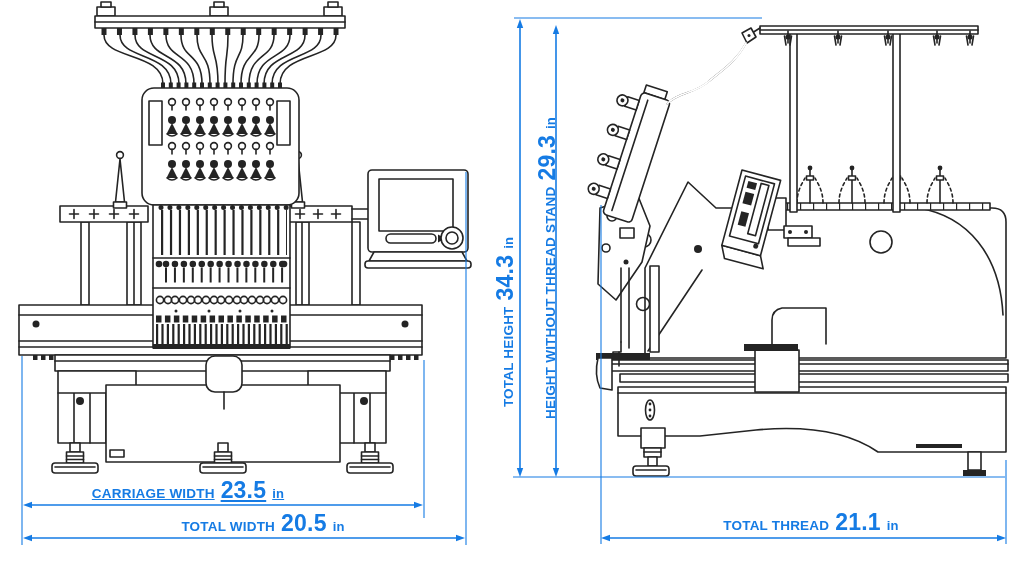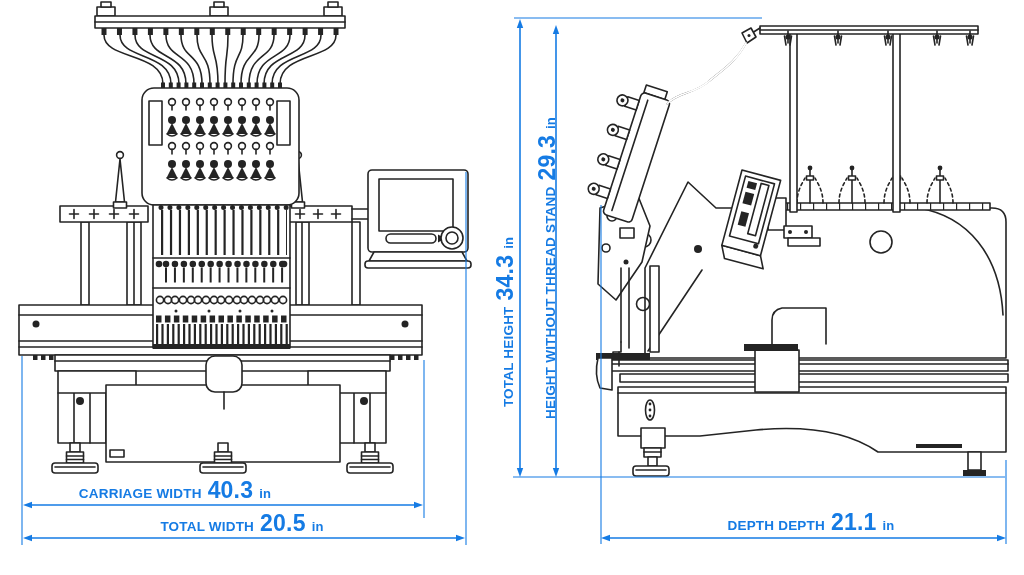--- a/index.html
+++ b/index.html
@@ -379,43 +379,43 @@
     <polygon class="blf" points="556,25 552.8,34 559.2,34"></polygon>
         <polygon class="blf" points="556,477 552.8,468 559.2,468"></polygon>
 
     <path class="blt" d="M601,205 V544 M1006,460 V544"></path>
     <path class="bl" d="M610,538 H997"></path>
     <polygon class="blf" points="601,538 610,534.7 610,541.3"></polygon>
         <polygon class="blf" points="1006,538 997,534.7 997,541.3"></polygon>
   </g>
 </svg>
 
-<div class="dim" style="left:10px; top:479px; width:330px;">
+<div class="dim" style="left:23px; top:479px; width:330px;text-decoration:underline;">
   <span class="lab">CARRIAGE WIDTH</span>
-  <span class="val">40.3</span>
+  <span class="val">23.5</span>
   <span class="unit">in</span>
 </div>
 
-<div class="dim" style="left:23px; top:512px; width:438px;">
+<div class="dim" style="left:23px; top:512px; width:438px;padding-left:21px;">
   <span class="lab">TOTAL WIDTH</span>
   <span class="val">20.5</span>
   <span class="unit">in</span>
 </div>
 
 <div class="dim dim-v" style="left:505px; top:322px;">
   <span class="lab">TOTAL HEIGHT</span>
   <span class="val">34.3</span>
   <span class="unit">in</span>
 </div>
 
 <div class="dim dim-v" style="left:547px; top:268px;">
   <span class="lab">HEIGHT WITHOUT THREAD STAND</span>
   <span class="val">29.3</span>
   <span class="unit">in</span>
 </div>
 
 <div class="dim" style="left:611px; top:511px; width:400px;">
-  <span class="lab">DEPTH DEPTH</span>
+  <span class="lab">TOTAL THREAD</span>
   <span class="val">21.1</span>
   <span class="unit">in</span>
 </div>
 
 </div>
 
 </body></html>

